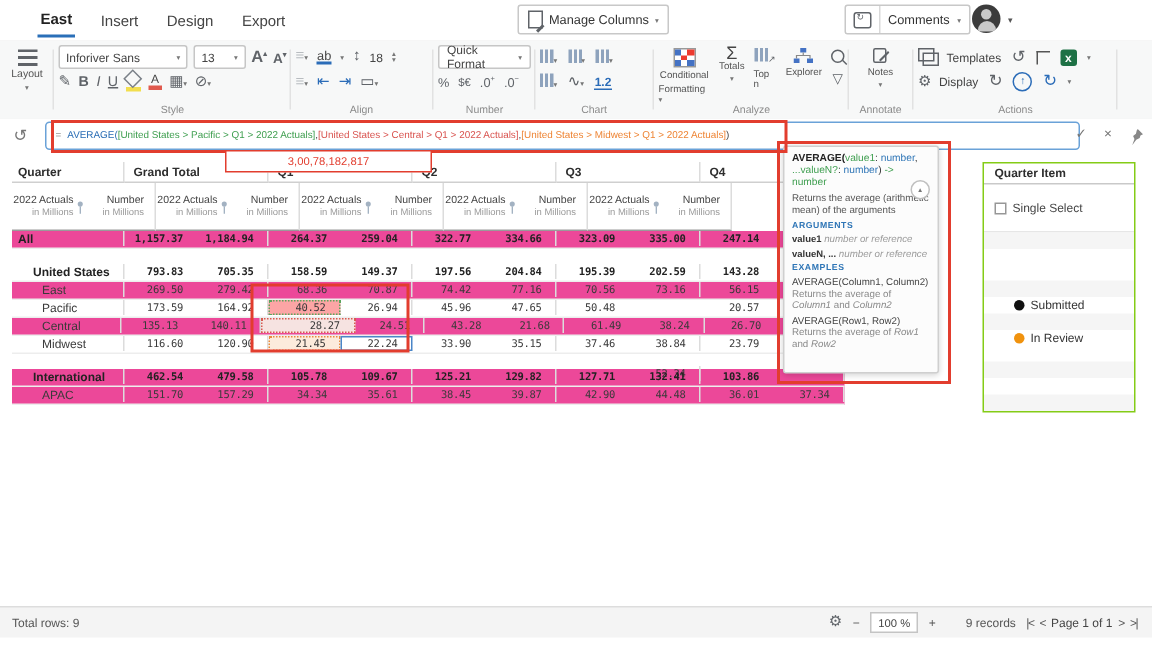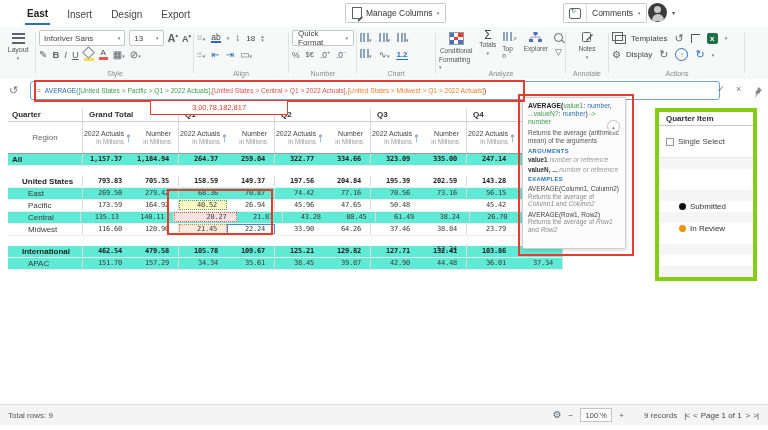--- a/index.html
+++ b/index.html
@@ -103,32 +103,32 @@
   .tc.num{justify-content:flex-end;padding-right:9px;font-family:"DejaVu Sans Mono",monospace;font-size:7px;letter-spacing:-0.2px;}
   .gb{border-right:1px solid #dcdcdc;}
   .h1 .tc{height:14px;font-weight:bold;font-size:8px;color:#2e2e2e;border-bottom:1px solid #cfcfcf;}
   .h2 .tc{height:32px;border-bottom:1px solid #9a9a9a;}
   .meas{flex-direction:column;align-items:flex-end;justify-content:center;padding-right:7px;position:relative;}
   .meas .m1{font-size:7px;color:#444;line-height:8px;}
   .meas .m2{font-size:6.3px;color:#9a9a9a;line-height:7px;}
   .pin-m{position:absolute;right:0px;top:12px;}
   .body-row{height:11px;border-bottom:1px solid #ededed;}
   .body-row .tc{height:10px;}
-  .body-row.shade{background:#5eead4;}
+  .body-row.shade{background:#ec4899;}
   .body-row.bold .tc{font-weight:bold;color:#222;}
   .spacer{height:10px;background:#fff;}
   .rl{padding-left:4px;}
-  .hl-green{background:#fef9c3;border:1px dotted #58a55c;}
+  .hl-green{background:#fca5a5;border:1px dotted #58a55c;}
   .hl-red{background:#f6e3e1;border:1px dotted #d65a51;}
   .hl-orange{background:#fcebdc;border:1px dotted #e88a3c;}
   .sel-cell{border:1.5px solid #4a86c8;background:#fff;}
   .region-c{justify-content:center;color:#666;}
 
   
-  .qcol{position:absolute;left:655px;top:108px;width:102px;border:4px solid #84cc16;box-sizing:border-box;background:#fff;}
+  .qcol{position:absolute;left:655px;top:108px;width:102px;border:1px solid #84cc16;box-sizing:border-box;background:#fff;}
   .q-h{height:14px;display:flex;align-items:center;padding-left:7px;font-size:8px;font-weight:bold;color:#2e2e2e;border-bottom:1px solid #c9c9c9;box-sizing:border-box;}
   .q-sel{height:32px;display:flex;align-items:center;padding-left:7px;font-size:8px;color:#444;border-bottom:1px solid #e6e6e6;box-sizing:border-box;gap:4px;}
   .cbx{width:6px;height:6px;border:1px solid #979797;background:#fff;display:inline-block;}
   .q-row{height:11px;display:flex;align-items:center;padding-left:20px;gap:4px;font-size:8px;color:#333;box-sizing:border-box;}
   .q-row.shade{background:#f5f5f5;}
   .q-spacer{height:10px;background:#fff;}
   .dot{width:7px;height:7px;border-radius:50%;display:inline-block;}
 
   
   .popup{position:absolute;left:522px;top:97px;width:104px;height:152px;background:#fcfcfc;border:1px solid #cfcfcf;border-radius:2px;
@@ -397,21 +397,20 @@
 <div class="tbl" id="tbl">
     <div class="trow h1">
       <div class="tc gb rl" style="width: 75px;">Quarter</div>
       <div class="tc gb" style="width: 96px; padding-left: 6px; box-sizing: border-box;">Grand Total</div>
       <div class="tc gb" style="width: 96px; padding-left: 6px; box-sizing: border-box;">Q1</div>
       <div class="tc gb" style="width: 96px; padding-left: 6px; box-sizing: border-box;">Q2</div>
       <div class="tc gb" style="width: 96px; padding-left: 6px; box-sizing: border-box;">Q3</div>
       <div class="tc gb" style="width: 96px; padding-left: 6px; box-sizing: border-box;">Q4</div>
     </div>
     <div class="trow h2">
-      <div class="tc gb region-c" style="width: 75px;">Region</div>
       <div class="tc meas" style="width: 48px;">
         <span class="m1">2022 Actuals</span>
         <span class="m2">in Millions</span>
         <span class="pin-m"><svg width="5" height="9" viewBox="0 0 5 9">
             <circle cx="2.5" cy="2" r="1.7" fill="#a3b2c2"></circle>
             <rect x="2.1" y="3.5" width="0.9" height="5" fill="#a3b2c2"></rect>
           </svg></span>
       </div>
       <div class="tc meas gb" style="width: 48px;">
         <span class="m1">Number</span>
@@ -509,44 +508,44 @@
     <div class="trow body-row">
       <div class="tc gb rl" style="width: 75px; padding-left: 20px; box-sizing: border-box;">Pacific</div>
       <div class="tc num" style="width: 48px;">173.59</div>
       <div class="tc num gb" style="width: 48px;">164.92</div>
       <div class="tc num hl-green" style="width: 48px;">40.52</div>
       <div class="tc num gb" style="width: 48px;">26.94</div>
       <div class="tc num" style="width: 48px;">45.96</div>
       <div class="tc num gb" style="width: 48px;">47.65</div>
       <div class="tc num" style="width: 48px;">50.48</div>
       <div class="tc num gb" style="width: 48px; margin-top: 44px;">52.34</div>
-      <div class="tc num" style="width: 48px;">45.42</div>
+      <div class="tc num" style="width: 48px;">20.57</div>
       <div class="tc num gb" style="width: 48px;"></div>
     </div>
     <div class="trow body-row shade">
       <div class="tc gb rl" style="width: 75px; padding-left: 20px; box-sizing: border-box;">Central</div>
       <div class="tc num" style="width: 48px;">135.13</div>
       <div class="tc num gb" style="width: 48px;">140.11</div>
       <div class="tc num hl-red" style="width: 64px;">28.27</div>
-      <div class="tc num gb" style="width: 48px;">21.83</div>
+      <div class="tc num gb" style="width: 48px;">24.51</div>
       <div class="tc num" style="width: 48px;">43.28</div>
-      <div class="tc num gb" style="width: 48px;">80.45</div>
+      <div class="tc num gb" style="width: 48px;">21.68</div>
       <div class="tc num" style="width: 48px;">61.49</div>
       <div class="tc num gb" style="width: 48px;">38.24</div>
       <div class="tc num" style="width: 48px;">26.70</div>
       <div class="tc num gb" style="width: 48px;"></div>
     </div>
     <div class="trow body-row">
       <div class="tc gb rl" style="width: 75px; padding-left: 20px; box-sizing: border-box;">Midwest</div>
       <div class="tc num" style="width: 48px;">116.60</div>
       <div class="tc num gb" style="width: 48px;">120.90</div>
       <div class="tc num hl-orange" style="width: 48px;">21.45</div>
       <div class="tc num gb sel-cell" style="width: 48px;">22.24</div>
       <div class="tc num" style="width: 48px;">33.90</div>
-      <div class="tc num gb" style="width: 48px;">64.26</div>
+      <div class="tc num gb" style="width: 48px;">35.15</div>
       <div class="tc num" style="width: 48px;">37.46</div>
       <div class="tc num gb" style="width: 48px;">38.84</div>
       <div class="tc num" style="width: 48px;">23.79</div>
       <div class="tc num gb" style="width: 48px;"></div>
     </div>
     <div class="spacer" style="height: 10px;"></div>
     <div class="trow body-row shade bold">
       <div class="tc gb rl" style="width: 75px; padding-left: 14px; box-sizing: border-box;">International</div>
       <div class="tc num" style="width: 48px;">462.54</div>
       <div class="tc num gb" style="width: 48px;">479.58</div>

